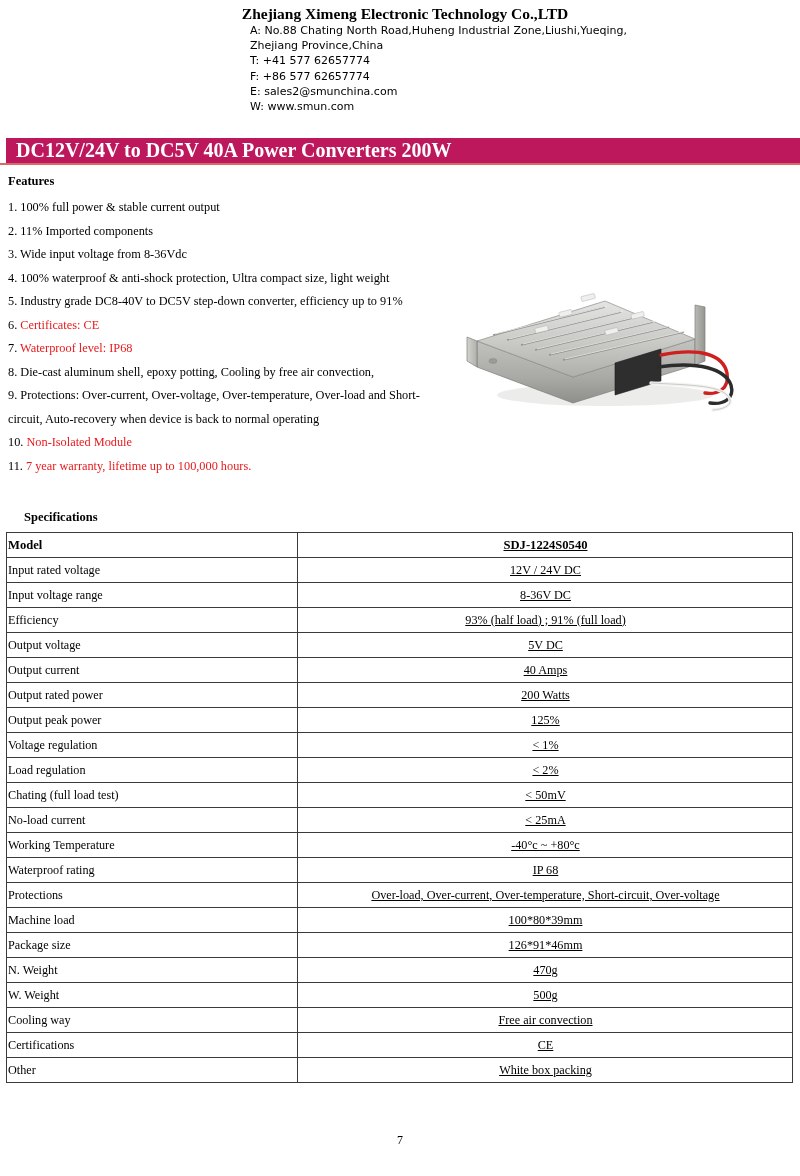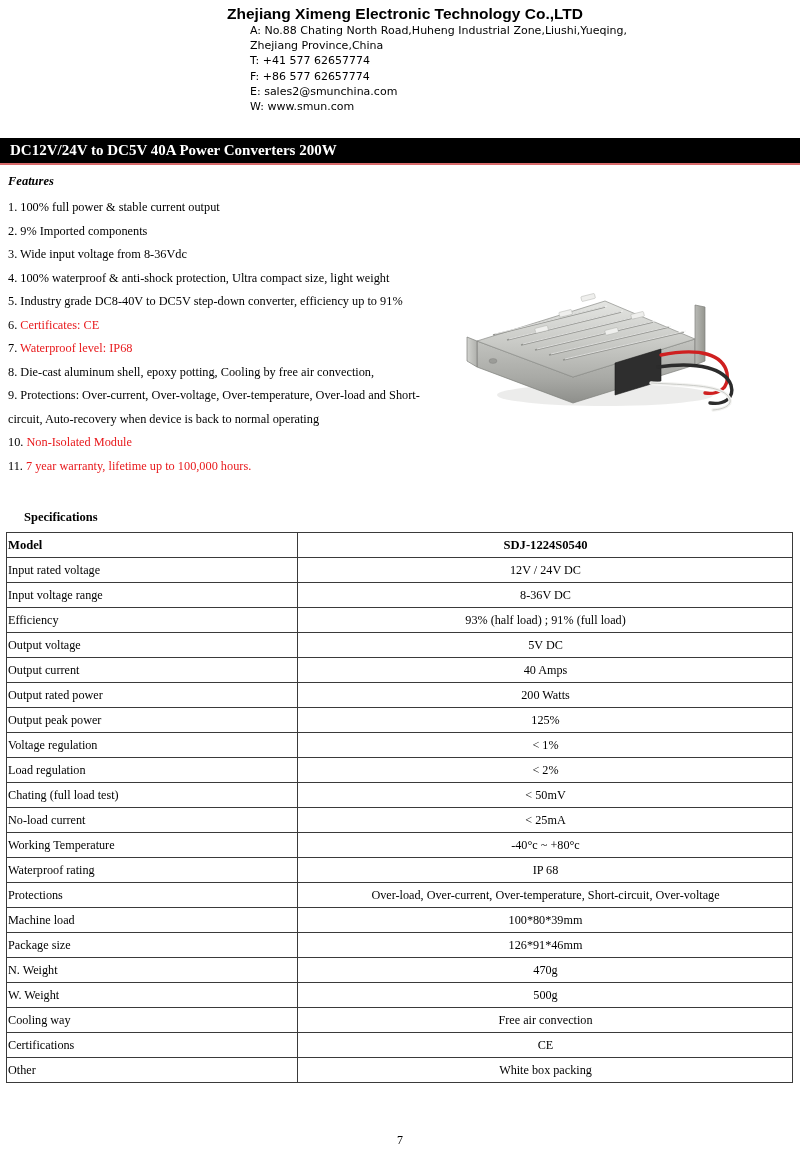--- a/index.html
+++ b/index.html
@@ -16,21 +16,21 @@
     color: #000000;
     overflow: hidden;
   }
 
   
   .header {
     padding-top: 5px;
   }
   .company-name {
     text-align: center;
-    font-family: Liberation Sans, sans-serif;
+    font-family: Liberation Serif, serif;
     font-weight: bold;
     font-size: 15.5px;
     letter-spacing: 0px;
     color: #000;
     margin-left: 10px;
   }
   .contact-block {
     margin-left: 250px;
     font-family: "DejaVu Sans", "Liberation Sans", sans-serif;
     font-size: 11px;
@@ -39,41 +39,41 @@
   }
   .contact-line {
     white-space: nowrap;
   }
 
   
   .title-bar-wrap {
     margin-top: 24px;
   }
   .title-bar {
-    background: #000000;
+    background: #be185d;
     height: 25px;
     line-height: 25px;
     padding-left: 10px;
     color: #ffffff;
     font-weight: bold;
-    font-size: 15px;
+    font-size: 20px;
     font-family: "Liberation Serif", "DejaVu Serif", serif;
     box-sizing: border-box;
+    margin-left: 6px;
   }
   .title-underline {
     height: 2px;
     background: #d86a6a;
   }
 
   
   .features-heading {
     font-weight: bold;
     font-size: 12.5px;
     margin: 9px 1px 0 8px;
-    font-style: italic;
   }
   .features-list {
     margin: 7px 0 0 8px;
     width: 430px;
     position: relative;
     z-index: 2;
   }
   .feature-item {
     font-size: 12.3px;
     line-height: 23.5px;
@@ -115,20 +115,21 @@
     border: 1px solid #3a3a3a;
     height: 24px;
     font-size: 12.2px;
     padding: 0 0 0 1px;
     vertical-align: middle;
   }
   td.col-label { width: 289px; }
   td.col-value {
     text-align: center;
     padding-left: 0;
+    text-decoration: underline;
   }
   tr.header-row td {
     font-weight: bold;
     font-size: 12.6px;
   }
 
   
   .page-number {
     position: absolute;
     bottom: 28px;
@@ -154,21 +155,21 @@
 </div>
 
 <div class="title-bar-wrap">
   <div class="title-bar">DC12V/24V to DC5V 40A Power Converters 200W</div>
   <div class="title-underline"></div>
 </div>
 
 <div class="features-heading">Features</div>
 <div class="features-list" id="features-list">
     <div class="feature-item"><span class="num-black">1. </span><span>100% full power &amp; stable current output</span></div>
-    <div class="feature-item"><span class="num-black">2. </span><span>9% Imported components</span></div>
+    <div class="feature-item"><span class="num-black">2. </span><span>11% Imported components</span></div>
     <div class="feature-item"><span class="num-black">3. </span><span>Wide input voltage from 8-36Vdc</span></div>
     <div class="feature-item"><span class="num-black">4. </span><span>100% waterproof &amp; anti-shock protection, Ultra compact size, light weight</span></div>
     <div class="feature-item"><span class="num-black">5. </span><span>Industry grade DC8-40V to DC5V step-down converter, efficiency up to 91%</span></div>
     <div class="feature-item"><span class="num-black">6. </span><span class="feature-red">Certificates: CE</span></div>
     <div class="feature-item"><span class="num-black">7. </span><span class="feature-red">Waterproof level: IP68</span></div>
     <div class="feature-item"><span class="num-black">8. </span><span>Die-cast aluminum shell, epoxy potting, Cooling by free air convection,</span></div>
     <div class="feature-item wrap"><span class="num-black">9. </span><span>Protections: Over-current, Over-voltage, Over-temperature, Over-load and Short-circuit, Auto-recovery when device is back to normal operating</span></div>
     <div class="feature-item"><span class="num-black">10. </span><span class="feature-red">Non-Isolated Module</span></div>
     <div class="feature-item"><span class="num-black">11. </span><span class="feature-red">7 year warranty, lifetime up to 100,000 hours.</span></div>
   </div>

